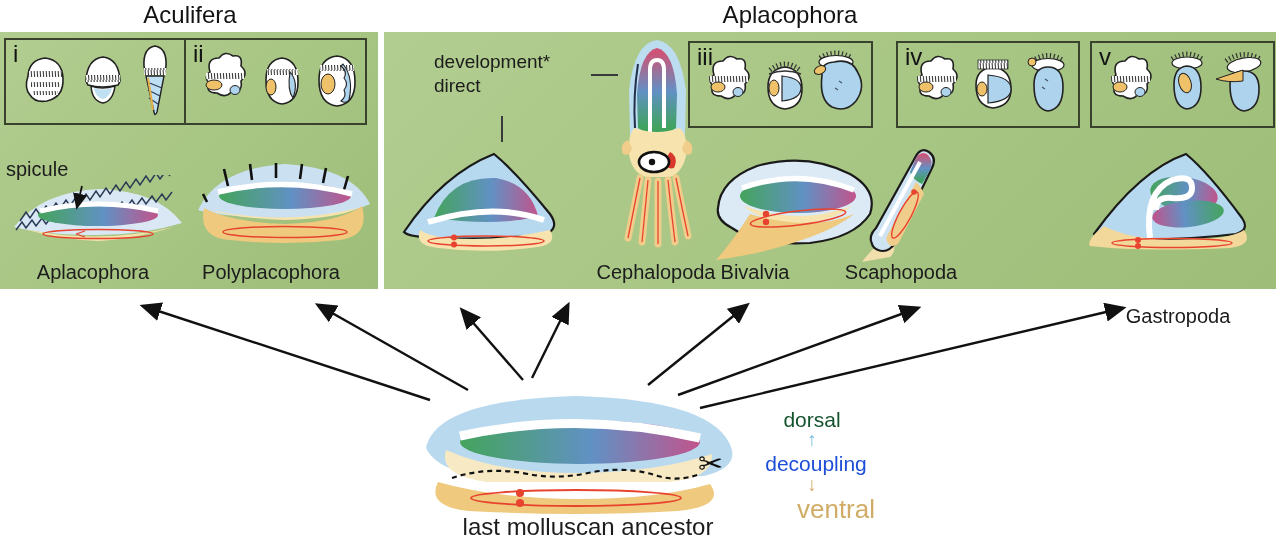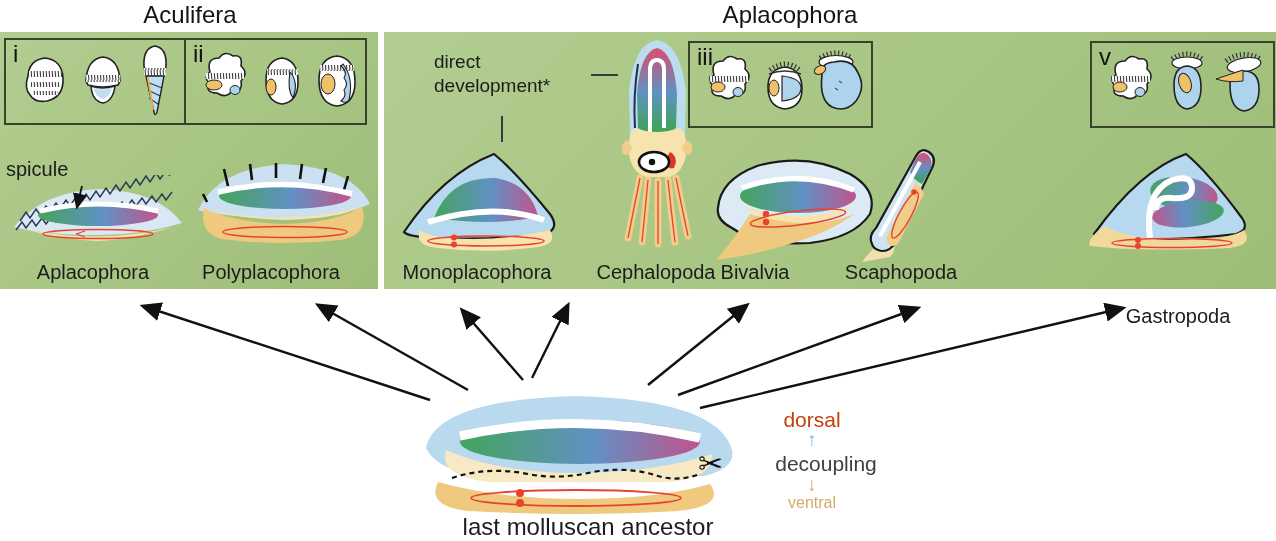--- a/index.html
+++ b/index.html
@@ -103,20 +103,38 @@
       <ellipse cx="84" cy="45" rx="5" ry="8" fill="#efc26a" stroke="#222" stroke-width="1"></ellipse>
       <path d="M92,33 L92,58 Q111,56 111,45 Q111,35 92,33 Z" fill="#aed3ec" stroke="#222" stroke-width="1.2"></path>
       <path d="M130,15 Q146,5 162,15" fill="none" stroke="#333" stroke-width="5" stroke-dasharray="1.2 2.6"></path>
       <ellipse cx="146" cy="19" rx="17" ry="6.5" fill="#fff" stroke="#222" stroke-width="1.2"></ellipse>
       <path d="M132,32 Q130,20 144,19 Q162,15 168,30 Q176,44 166,58 Q156,70 142,64 Q129,57 132,32 Z" fill="#aed3ec" stroke="#222" stroke-width="1.6"></path>
       <ellipse cx="130" cy="27" rx="6" ry="4" fill="#efc26a" stroke="#222" stroke-width="1" transform="rotate(-25 130 27)"></ellipse>
       <path d="M149,38 l3,2 M145,45 l3,2" stroke="#456" stroke-width="1.2"></path>
     </svg>
   </div>
 
+  <div class="inset" style="left:896px;top:41px;width:184px;height:87px;">
+    <span class="numeral">iv</span>
+    <svg width="180" height="83" viewBox="0 0 180 83">
+      <path d="M24,32 Q20,18 33,18 Q39,10 47,16 Q57,14 55,26 Q63,33 55,41 Q57,53 46,51 Q40,59 31,53 Q19,53 23,43 Q17,37 24,32 Z" fill="#fff" stroke="#222" stroke-width="1.6"></path>
+      <rect x="19" y="33" width="39" height="6" fill="url(#hatch)"></rect>
+      <ellipse cx="28" cy="44" rx="7" ry="5" fill="#efc26a" stroke="#222" stroke-width="1"></ellipse>
+      <ellipse cx="48" cy="49" rx="5" ry="4.5" fill="#aed3ec" stroke="#222" stroke-width="1"></ellipse>
+      <path d="M78,42 Q78,26 95,24 Q113,26 113,46 Q113,63 95,65 Q78,63 78,42 Z" fill="#fff" stroke="#222" stroke-width="1.6"></path>
+      <rect x="80" y="17" width="30" height="9" fill="url(#hatch)" stroke="#333" stroke-width="0.8"></rect>
+      <ellipse cx="84" cy="46" rx="5" ry="7" fill="#efc26a" stroke="#222" stroke-width="1"></ellipse>
+      <path d="M90,32 L90,60 Q113,58 113,46 Q113,34 90,32 Z" fill="#aed3ec" stroke="#222" stroke-width="1.2"></path>
+      <path d="M134,18 Q150,7 166,18" fill="none" stroke="#333" stroke-width="5" stroke-dasharray="1.2 2.6"></path>
+      <ellipse cx="150" cy="22" rx="16" ry="6.5" fill="#fff" stroke="#222" stroke-width="1.2"></ellipse>
+      <path d="M136,42 Q136,24 150,24 Q165,24 165,44 Q165,66 150,68 Q136,66 136,42 Z" fill="#aed3ec" stroke="#222" stroke-width="1.6"></path>
+      <circle cx="134" cy="19" r="4" fill="#efc26a" stroke="#222" stroke-width="1"></circle>
+      <path d="M147,36 l3,2 M144,44 l3,2" stroke="#456" stroke-width="1.2"></path>
+    </svg>
+  </div>
 
   <div class="inset" style="left:1090px;top:41px;width:185px;height:87px;">
     <span class="numeral">v</span>
     <svg width="181" height="83" viewBox="0 0 181 83">
       <path d="M24,32 Q20,18 33,18 Q39,10 47,16 Q57,14 55,26 Q63,33 55,41 Q57,53 46,51 Q40,59 31,53 Q19,53 23,43 Q17,37 24,32 Z" fill="#fff" stroke="#222" stroke-width="1.6"></path>
       <rect x="19" y="33" width="39" height="6" fill="url(#hatch)"></rect>
       <ellipse cx="28" cy="44" rx="7" ry="5" fill="#efc26a" stroke="#222" stroke-width="1"></ellipse>
       <ellipse cx="48" cy="49" rx="5" ry="4.5" fill="#aed3ec" stroke="#222" stroke-width="1"></ellipse>
       <path d="M80,16 Q95,6 110,16" fill="none" stroke="#333" stroke-width="5" stroke-dasharray="1.2 2.6"></path>
       <ellipse cx="95" cy="20" rx="15" ry="6" fill="#fff" stroke="#222" stroke-width="1.2"></ellipse>
@@ -228,34 +246,33 @@
       <path d="M70,96 Q64,50 92,38 Q112,32 112,46 Q112,58 92,56 Q76,54 76,68" fill="none" stroke="#fff" stroke-width="6"></path>
       <path d="M24,84 Q6,98 10,104 Q60,110 150,106 Q174,103 164,88 Q150,98 100,98 Q50,98 24,84 Z" fill="#f2d89b"></path>
       <ellipse cx="92" cy="101" rx="60" ry="4.5" fill="none" stroke="#e8432f" stroke-width="1.4"></ellipse>
       <circle cx="58" cy="98" r="3" fill="#e8432f"></circle>
         <circle cx="58" cy="104" r="3" fill="#e8432f"></circle>
     </svg>
   </div>
 
   <div class="lbl" style="left:93px;top:261px;">Aplacophora</div>
   <div class="lbl" style="left:271px;top:261px;">Polyplacophora</div>
-  <div class="lbl" style="left:477px;top:261px;">Monoplacophora</div>
   <div class="lbl" style="left:656px;top:261px;">Cephalopoda</div>
   <div class="lbl" style="left:755px;top:261px;">Bivalvia</div>
   <div class="lbl" style="left:901px;top:261px;text-align:right;">Scaphopoda</div>
   <div class="lbl" style="left:1178px;top:261px;margin-top:44px;">Gastropoda</div>
 
   <div class="annot" style="left:6px;top:158px;font-size:20px;">spicule</div>
   <svg class="abs" style="left:62px;top:184px;" width="30" height="32">
     <line x1="20" y1="2" x2="15" y2="23" stroke="#111" stroke-width="1.8" marker-end="url(#ah)"></line>
   </svg>
 
   <div class="annot" style="left:434px;top:50px;font-size:19px;line-height:24px;">
+    <div>development*</div>
     <div>direct</div>
-    <div>development*</div>
   </div>
   <div class="ptr" style="left:591px;top:74px;width:27px;height:2px;"></div>
   <div class="ptr" style="left:501px;top:116px;width:2px;height:26px;"></div>
 
   <svg class="abs" style="left:0;top:290px;" width="1276" height="126">
     <g stroke="#111" stroke-width="2.4" fill="none">
       <line x1="430" y1="110" x2="143" y2="16" marker-end="url(#ah)"></line>
       <line x1="468" y1="100" x2="318" y2="15" marker-end="url(#ah)"></line>
       <line x1="523" y1="90" x2="462" y2="20" marker-end="url(#ah)"></line>
       <line x1="532" y1="88" x2="568" y2="15" marker-end="url(#ah)"></line>
@@ -274,19 +291,19 @@
       <path d="M44,92 Q80,80 120,88 Q150,94 185,86 Q220,80 250,90 Q270,96 292,88" stroke="#111" stroke-width="2.2" stroke-dasharray="5 4" fill="none"></path>
       <path d="M30,96 Q18,120 60,125 Q170,131 270,125 Q318,120 302,98 Q250,113 170,113 Q90,113 30,96 Z" fill="#eec97e"></path>
       <ellipse cx="168" cy="112" rx="105" ry="8" fill="none" stroke="#e8432f" stroke-width="1.8"></ellipse>
       <circle cx="112" cy="107" r="4" fill="#e8432f"></circle>
         <circle cx="112" cy="117" r="4" fill="#e8432f"></circle>
     </svg>
   </div>
   <div class="annot" style="left:588px;top:513px;font-size:24px;transform:translateX(-50%);">last molluscan ancestor</div>
 
   <div class="annot" style="left:698px;top:446px;font-size:30px;color:#111;">✂</div>
-  <div class="annot" style="left:816px;top:452px;font-size:21px;transform:translateX(-50%);color:#404040;margin-left:10px;">decoupling</div>
-  <div class="annot" style="left:812px;top:408px;font-size:21px;transform:translateX(-50%);color:#c2410c;">dorsal</div>
+  <div class="annot" style="left:816px;top:452px;font-size:21px;transform:translateX(-50%);color:#1d4ed8;">decoupling</div>
+  <div class="annot" style="left:812px;top:408px;font-size:21px;transform:translateX(-50%);color:#14532d;">dorsal</div>
   <div class="annot" style="left:812px;top:429px;font-size:19px;transform:translateX(-50%);color:#7bc0dd;">↑</div>
   <div class="annot" style="left:812px;top:474px;font-size:19px;transform:translateX(-50%);color:#d1ac66;">↓</div>
-  <div class="annot" style="left:812px;top:494px;font-size:16px;transform:translateX(-50%);color:#d1ac66;">ventral</div>
+  <div class="annot" style="left:836px;top:494px;font-size:26px;transform:translateX(-50%);color:#d1ac66;">ventral</div>
 
 </div>
 
 </body></html>

